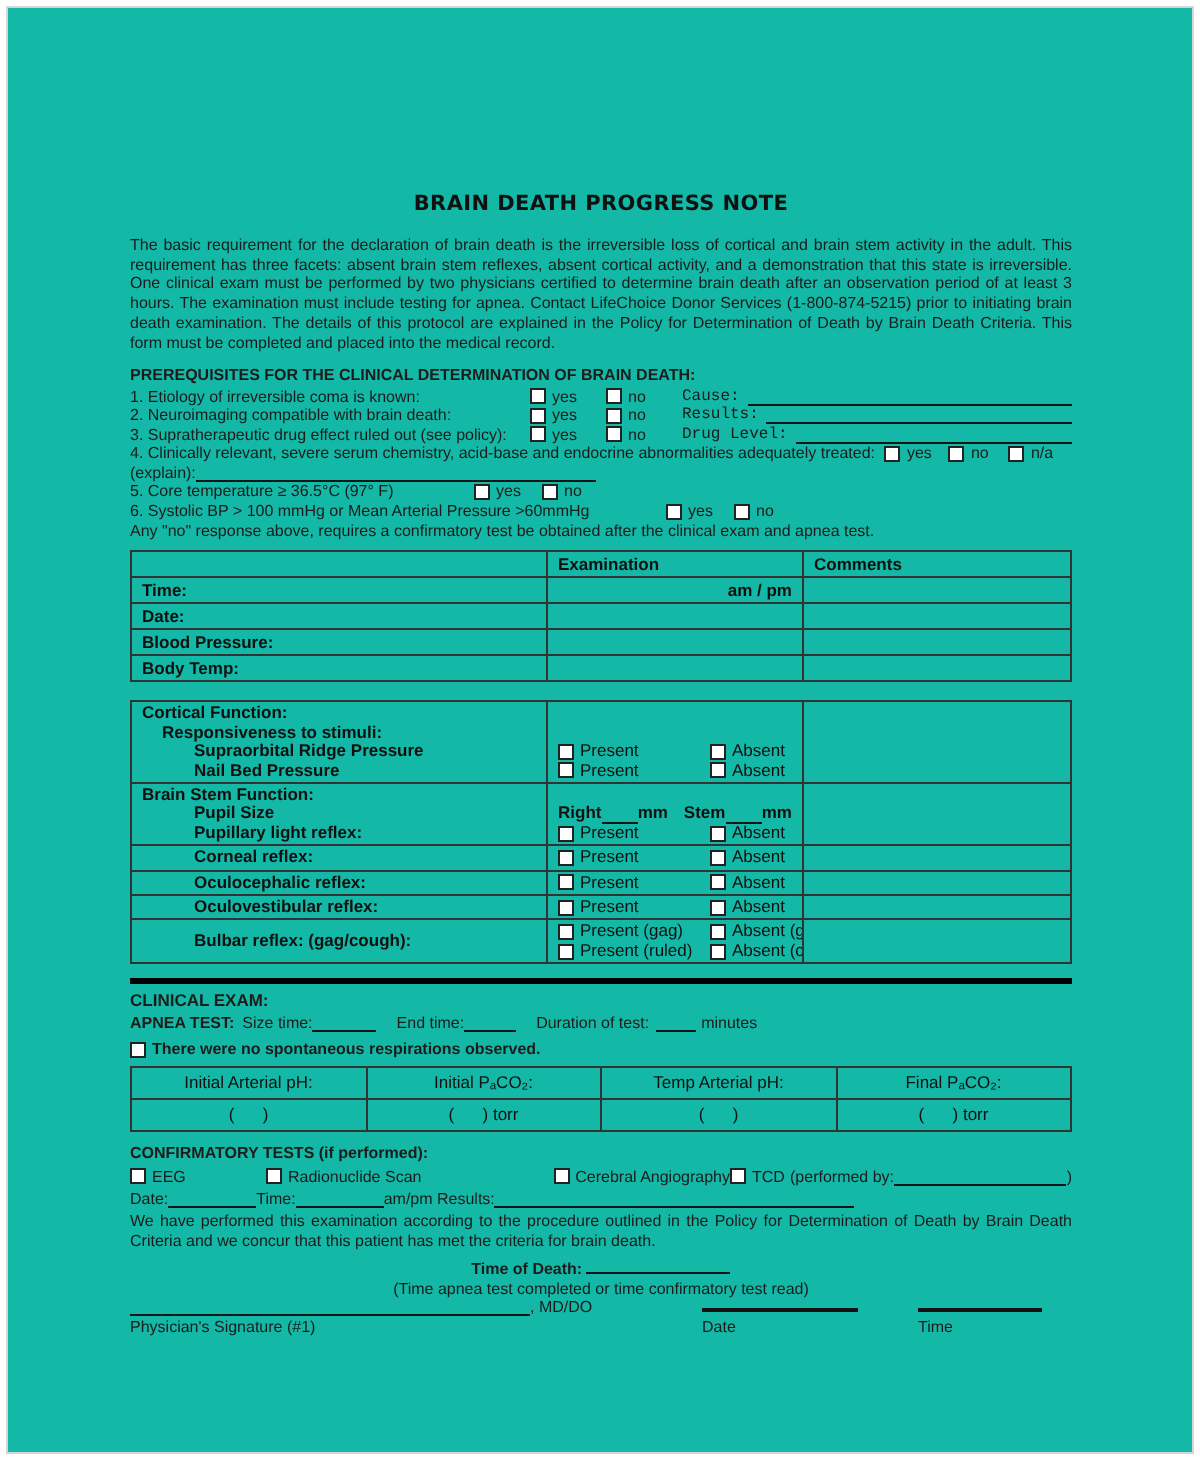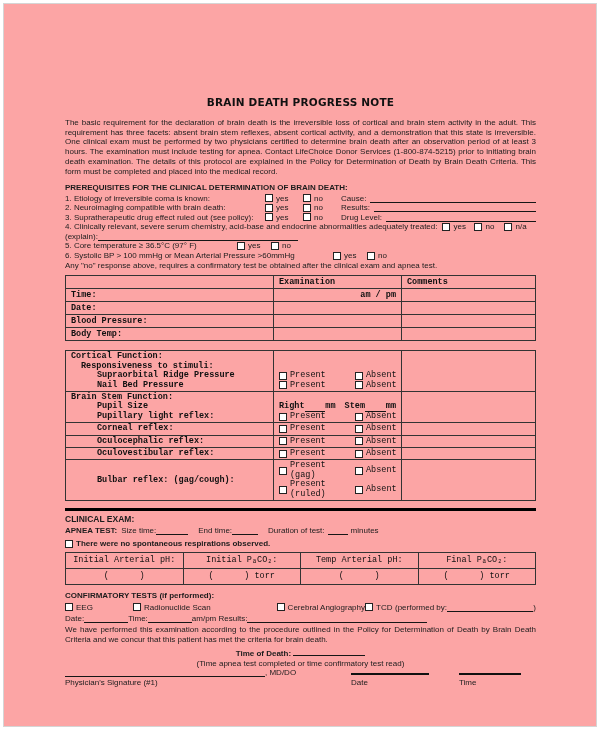--- a/index.html
+++ b/index.html
@@ -1,35 +1,35 @@
 <!DOCTYPE html>
 <html><head>
 <meta charset="utf-8">
 <style>
   html,body{margin:0;padding:0;background:#ffffff;}
   body{width:600px;height:730px;position:relative;font-family:"Liberation Sans",sans-serif;color:#1c1c1c;}
-  .page{position:absolute;left:3px;top:3px;right:3px;bottom:3px;border:1px solid #d5d5d5;background:#fca5a5;
+  .page{position:absolute;left:3px;top:3px;right:3px;bottom:3px;border:1px solid #d5d5d5;background:#14b8a6;
         box-sizing:border-box;padding:92px 60px 0 61px;overflow:hidden;}
   .title{font-family:"DejaVu Sans",sans-serif;font-weight:bold;font-size:10.5px;text-align:center;
          letter-spacing:.2px;color:#111;margin:0 0 10px 0;}
   .intro{font-size:8px;line-height:9.7px;text-align:justify;margin:0 0 7px 0;}
   .b{font-weight:bold;}
   .sect{font-size:8px;font-weight:bold;margin:0 0 1px 0;}
   
   .pline{display:flex;align-items:center;height:9.6px;font-size:8px;white-space:nowrap;}
   .pl1{width:200px;flex:none;}
   .yn{display:flex;align-items:center;width:38px;flex:none;}
   .extra{flex:1;display:flex;align-items:center;}
-  .extra .lbl{margin-right:4px;}
+  .extra .lbl{margin-right:4px;font-family:Liberation Mono, monospace;}
   .cb{display:inline-block;width:6px;height:6px;border:1px solid #222;margin-right:3px;flex:none;background:#fff;}
   .bl{display:inline-block;height:8px;border-bottom:1px solid #161616;}
   .grow{flex:1;}
   .note{font-size:8px;margin-top:1px;}
   
-  .stable{width:100%;border-collapse:collapse;font-family:Liberation Mono, monospace;font-size:8.5px;color:#111;table-layout:fixed;}
+  .stable{width:100%;border-collapse:collapse;font-family:Liberation Sans, sans-serif;font-size:8.5px;color:#111;table-layout:fixed;}
   .stable td{border:1px solid #333;padding:1px 5px;vertical-align:top;overflow:hidden;}
   .stable .c1{width:208px;}.stable .c2{width:128px;}
   .vitals{margin-top:5px;}
   .vitals td{height:10px;}
   .ar{text-align:right;}
   .neuro{margin-top:9px;line-height:9.4px;}
   .ind1{padding-left:10px;}
   .ind2{padding-left:26px;}
   .vb{vertical-align:bottom !important;}
   .vm{vertical-align:middle !important;}

